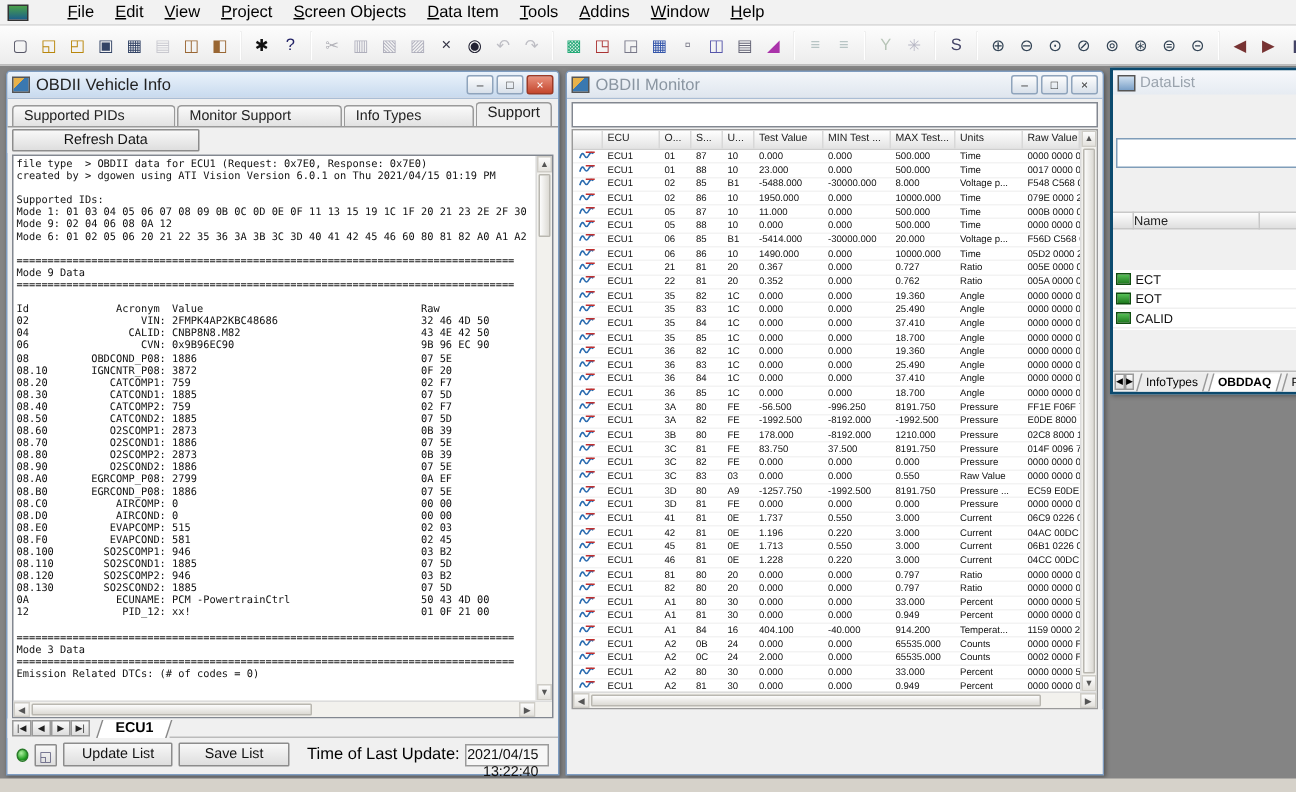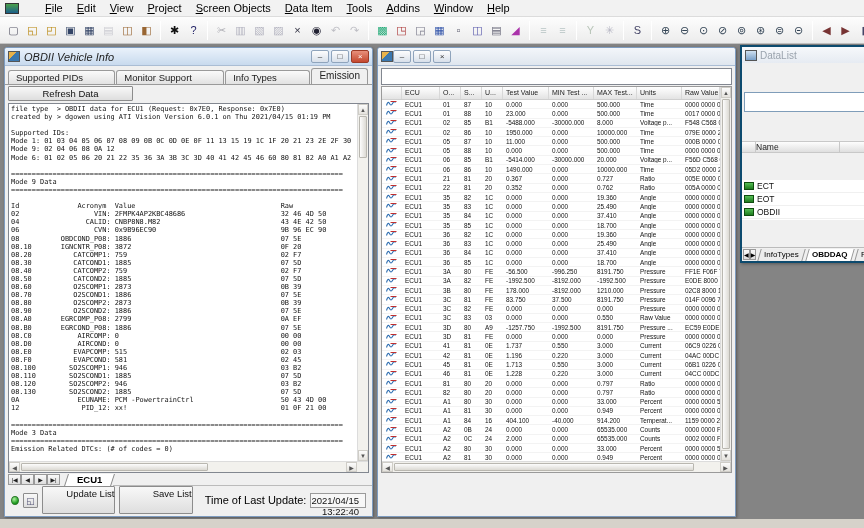--- a/index.html
+++ b/index.html
@@ -14,21 +14,21 @@
   .tb-group { display:flex; align-items:center; }
   .tb-sep { width:1px; height:19px; background:#c2c2c2; margin:0 4px; border-right:1px solid #fff; }
   .tb-btn { width:19px; height:19px; display:flex; align-items:center; justify-content:center; font-size:11px; border:1px solid transparent; border-radius:2px; }
   .tb-btn.disabled { opacity:.38; }
 
   
   .mdi { position:absolute; top:45px; left:0; right:0; bottom:0; background:#848484; }
   .mdi-bottom-strip { position:absolute; left:0; right:0; bottom:0; height:9px; background:#d6d2ca; }
 
   .win { position:absolute; background:#f0f0f0; border:1px solid #7e9cc0; border-radius:3px 3px 0 0; display:flex; flex-direction:column; box-shadow:1px 1px 3px rgba(0,0,0,.35); }
-  .titlebar { height:18px; flex:0 0 18px; display:flex; align-items:center; padding:0 3px; border-bottom:1px solid #aabdd4; border-radius:2px 2px 0 0; background:linear-gradient(#eaf2fb,#c8daee);font-style:italic; }
+  .titlebar { height:18px; flex:0 0 18px; display:flex; align-items:center; padding:0 3px; border-bottom:1px solid #aabdd4; border-radius:2px 2px 0 0; background:linear-gradient(#eaf2fb,#c8daee); }
   .titlebar.inactive { background:linear-gradient(#f3f6fa,#dfe6ee); }
   .titlebar .t-label { margin-left:4px; font-size:11px; color:#222; flex:1; white-space:nowrap; overflow:hidden; }
   .titlebar.inactive .t-label { color:#8a95a1; }
   .t-icon { width:12px; height:11px; border:1px solid #555; background:linear-gradient(135deg,#e8b24a 0 40%, #3a78b0 40% 100%); flex:0 0 12px; }
   .winbtns { display:flex; gap:2px; }
   .wbtn { width:18px; height:13px; font-size:8px; line-height:11px; text-align:center; border:1px solid #8fa4bc; border-radius:2px; background:linear-gradient(#fdfdfd,#d8e0ea); color:#333; }
   .wbtn.close { background:linear-gradient(#e8907c,#c4472e); color:#fff; border-color:#9c3a26; }
   .titlebar.inactive .wbtn.close { background:linear-gradient(#fdfdfd,#d8e0ea); color:#333; border-color:#8fa4bc; }
 
   
@@ -52,21 +52,21 @@
 
   .sheetrow { flex:0 0 13px; display:flex; align-items:center; padding-left:3px; background:#f0f0f0; }
   .snav { width:13px; height:11px; font-size:6px; text-align:center; line-height:10px; border:1px solid #9a9a9a; background:linear-gradient(#fafafa,#ddd); color:#222; }
   .sheet-tab { font-size:9.5px; padding:0 10px; border-left:1px solid #888; border-right:1px solid #888; background:#fff; transform:skewX(-18deg); margin-left:6px; height:12px; line-height:12px; }
   .sheet-tab span { display:inline-block; transform:skewX(18deg); font-weight:bold; }
   .sheetrow .track { flex:1; border-bottom:1px solid #bbb; height:12px; }
 
   .vi-footer { flex:0 0 24px; display:flex; align-items:center; gap:4px; padding:0 6px 2px 6px; }
   .led { width:9px; height:9px; border-radius:50%; background:radial-gradient(circle at 35% 30%, #aef0a0, #23a023 65%, #0c6d0c); border:1px solid #2a7a2a; }
   .mini-btn { width:18px; height:15px; border:1px solid #8c8c8c; background:linear-gradient(#f8f8f8,#dedede); font-size:9px; color:#557; text-align:center; line-height:14px; border-radius:1px; }
-  .vi-footer .btn { width:88px; height:28px; line-height:14px;text-align:right; }
+  .vi-footer .btn { width:88px; height:16px; line-height:14px; }
   .vi-footer .lbl { font-size:11px; margin-left:8px; white-space:nowrap; }
   .timebox { flex:1; height:15px; border:1px solid #9a9a9a; background:#f7f7f7; font-size:9.5px; text-align:right; padding:1px 6px 0 0; color:#111; }
 
   
   #mon-win { left:377px; top:2px; width:359px; height:470px; }
   .mon-input { flex:0 0 17px; margin:2px 3px 1px 3px; border:1px solid #828790; background:#fff; }
   .mon-table { flex:0 0 387px; margin:0 3px; border:1px solid #9a9a9a; background:#fff; display:flex; flex-direction:column; overflow:hidden; }
   .mon-main { flex:1; display:flex; overflow:hidden; }
   .mon-content { flex:1; display:flex; flex-direction:column; overflow:hidden; }
   .mon-header { flex:0 0 13px; display:flex; background:linear-gradient(#ffffff,#e3e3e3); border-bottom:1px solid #cfcfcf; }
@@ -203,21 +203,21 @@
       <span class="winbtns">
         <span class="wbtn">–</span>
         <span class="wbtn">□</span>
         <span class="wbtn close">×</span>
       </span>
     </div>
     <div class="vi-tabs" id="vi-tabs">
         <span class="vi-tab">Supported PIDs (0x01)</span>
         <span class="vi-tab">Monitor Support (0x06)</span>
         <span class="vi-tab">Info Types (0x09)</span>
-        <span class="vi-tab active">Emission</span>
+        <span class="vi-tab active">Support</span>
       </div>
     <div class="vi-btnrow">
       <div class="btn">Refresh Data</div>
     </div>
     <div class="report-wrap">
       <div class="report-main">
         <div class="report-pre" id="vi-report">file type  &gt; OBDII data for ECU1 (Request: 0x7E0, Response: 0x7E0)
 created by &gt; dgowen using ATI Vision Version 6.0.1 on Thu 2021/04/15 01:19 PM
 
 Supported IDs:
@@ -289,20 +289,21 @@
       <div class="btn">Update List</div>
       <div class="btn">Save List</div>
       <span class="lbl">Time of Last Update:</span>
       <div class="timebox">2021/04/15 13:22:40</div>
     </div>
   </div>
 
   <div class="win" id="mon-win">
     <div class="titlebar inactive">
       <span class="t-icon"></span>
+      <span class="t-label">OBDII Monitor</span>
       <span class="winbtns">
         <span class="wbtn">–</span>
         <span class="wbtn">□</span>
         <span class="wbtn close">×</span>
       </span>
     </div>
     <input class="mon-input" value="" style="">
     <div class="mon-table">
       <div class="mon-main">
         <div class="mon-content">
@@ -937,21 +938,21 @@
         <div class="dl-item">
           <span class="dl-ico"></span>
           <span class="nm">ECT</span>
         </div>
         <div class="dl-item">
           <span class="dl-ico"></span>
           <span class="nm">EOT</span>
         </div>
         <div class="dl-item">
           <span class="dl-ico"></span>
-          <span class="nm">OBDII</span>
+          <span class="nm">CALID</span>
         </div>
         <div class="dl-item">
           <span class="dl-ico"></span>
           <span class="nm">RPM</span>
         </div>
         <div class="dl-item">
           <span class="dl-ico"></span>
           <span class="nm">SPARKADV</span>
         </div>
         <div class="dl-item">

